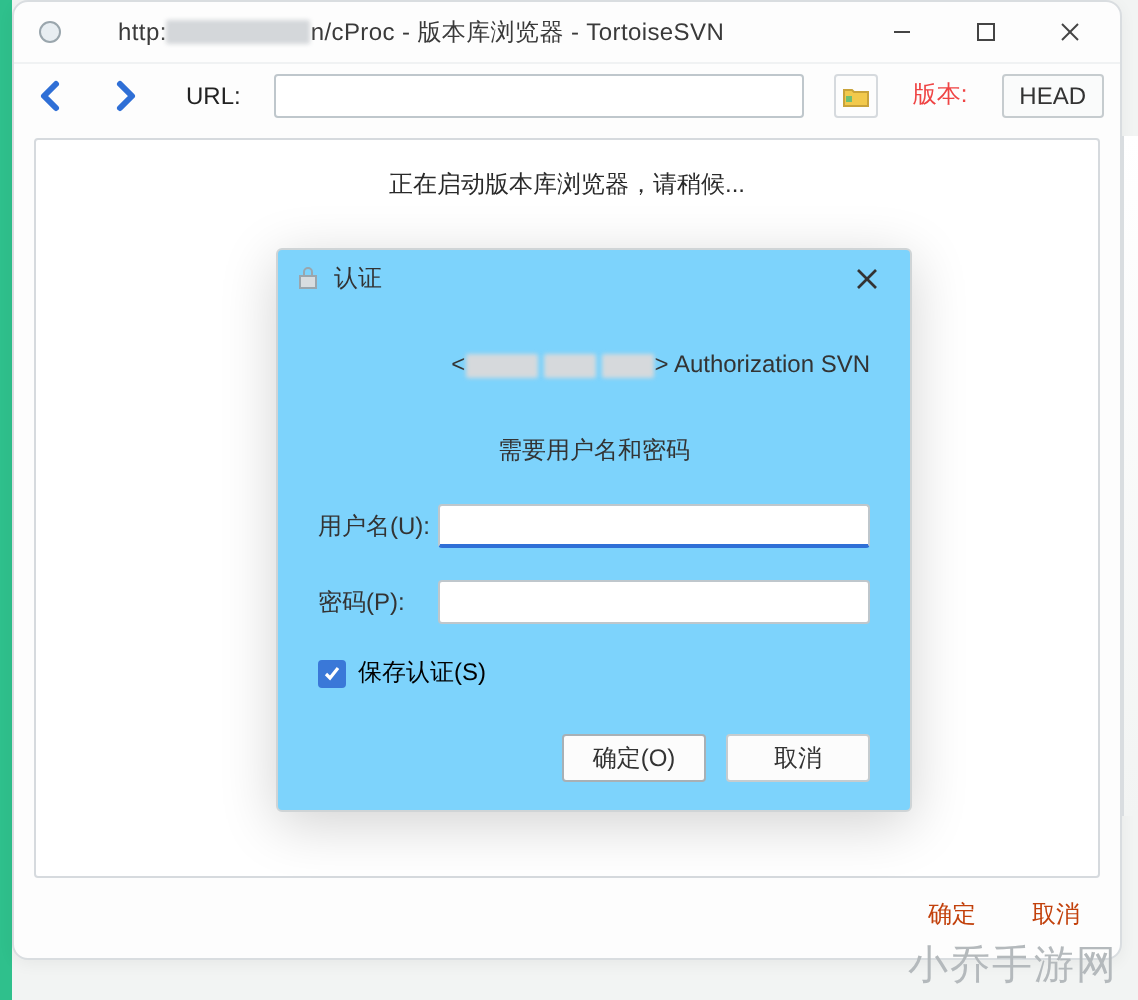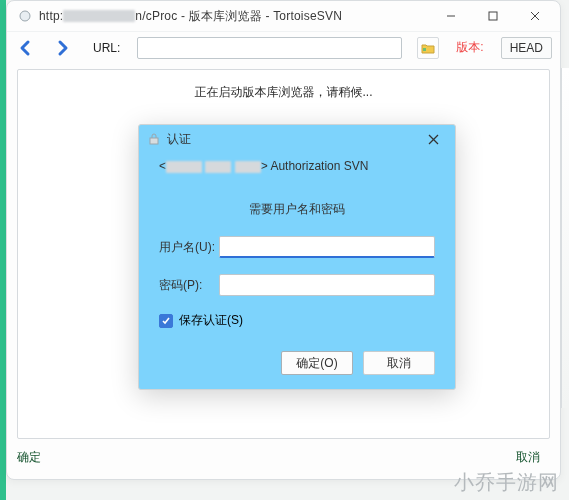--- a/index.html
+++ b/index.html
@@ -2,46 +2,46 @@
 <html><head>
 <meta charset="utf-8">
 <style>
 * { margin:0; padding:0; box-sizing:border-box; font-family:"Segoe UI","Microsoft YaHei",sans-serif; font-size:12px; }
 body { width:569px; height:500px; background:#f2f4f3; overflow:hidden; position:relative; }
 
 .left-strip { position:absolute; left:0; top:0; width:6px; height:100%; background:#2fc08c; }
 
 .win { position:absolute; left:6px; top:0; right:8px; bottom:20px; background:#fdfdfd; border:1px solid #d9dde0; border-radius:8px; box-shadow:0 2px 8px rgba(0,0,0,.05); display:flex; flex-direction:column; }
 
-.titlebar { height:30px; display:flex; align-items:center; padding:0 4px; }
+.titlebar { height:30px; display:flex; align-items:center; padding:0 4px;gap:20px; }
 .titlebar .icon-slot { width:16px; height:16px; margin:0 6px; display:flex; align-items:center; justify-content:center; }
 .title-text { color:#3a3a3a; font-size:12px; letter-spacing:.2px; }
 .title-censored { display:inline-block; width:72px; height:12px; background:#d4d7da; border-radius:1px; filter:blur(1px); vertical-align:middle; }
 .winctl { margin-left:auto; display:flex; }
 .winctl div { width:42px; height:28px; display:flex; align-items:center; justify-content:center; color:#555; border-radius:4px; }
 
 .toolbar { height:32px; display:flex; align-items:center; padding:0 8px; gap:15px; border-top:1px solid #f0f2f3; }
 .nav-arrow { width:22px; height:22px; display:flex; align-items:center; justify-content:center; }
 .url-lbl { color:#222; font-size:12px; margin:0 2px 0 4px; }
 .url-box { flex:1; height:22px; border:1px solid #bfc7cc; background:#fff; border-radius:2px; }
 .folder-btn { width:22px; height:22px; display:flex; align-items:center; justify-content:center; border:1px solid #d6dade; border-radius:2px; }
 .ver-lbl { margin:12px 2px; color:#ef4444; }
 .head-btn { height:22px; padding:0 8px; border:1px solid #c6cccf; background:#fafbfb; border-radius:2px; display:flex; align-items:center; color:#333; }
 
 .content { flex:1; margin:6px 10px 0 10px; border:1px solid #d6dade; background:#fff; border-radius:2px; position:relative; }
 .loading { position:absolute; top:14px; left:0; right:0; text-align:center; color:#2a2a2a; font-size:12px; }
-.bottom-bar { height:28px; margin:4px 10px 8px 10px; display:flex; align-items:center; justify-content:space-between; color:#14532d; gap:28px; padding-right:10px; }
+.bottom-bar { height:28px; margin:4px 10px 8px 10px; display:flex; align-items:center; justify-content:flex-end; color:#c2410c; gap:28px; padding-right:10px; }
 
 .dialog { position:absolute; left:138px; top:124px; width:318px; background:#7dd3fc; border:1px solid #cfd4d6; border-radius:3px; box-shadow:0 6px 28px rgba(0,0,0,.18); z-index:10; }
 .dlg-title { height:28px; display:flex; align-items:center; padding:0 8px; }
 .dlg-title .icon-slot { width:14px; height:14px; margin-right:6px; display:flex; align-items:center; justify-content:center; }
 .dlg-title-text { color:#333; font-size:12px; }
 .dlg-close { margin-left:auto; width:28px; height:24px; display:flex; align-items:center; justify-content:center; color:#333; }
 .dlg-body { padding:6px 20px 14px 20px; }
-.dlg-auth-line { text-align:left; color:#333; margin:0 0 28px 0; font-size:12px; }
+.dlg-auth-line { text-align:right; color:#333; margin:16px 0 28px 0; font-size:12px; }
 .censor { display:inline-block; height:12px; background:#d6d9dc; filter:blur(1px); border-radius:1px; vertical-align:middle; }
 .dlg-need { text-align:center; color:#333; margin-bottom:18px; font-size:12px; }
 .form-row { display:flex; align-items:center; margin-bottom:16px; }
 .form-lbl { width:60px; color:#333; font-size:12px; }
 .form-input { flex:1; height:22px; border:1px solid #bfc7cc; border-radius:2px; background:#fff; outline:none; padding:0 4px; }
 .form-input.focus { border-bottom:2px solid #2f6fd6; }
 .chk-row { display:flex; align-items:center; gap:6px; margin:8px 0 22px 0; }
 .chk { width:14px; height:14px; border:1px solid #3a78d8; border-radius:2px; background:#3a78d8; display:flex; align-items:center; justify-content:center; }
 .dlg-btns { display:flex; justify-content:flex-end; gap:10px; }
 .dlg-btn { min-width:72px; height:24px; border:1px solid #c6cccf; background:#fcfcfc; border-radius:2px; display:flex; align-items:center; justify-content:center; color:#333; }

